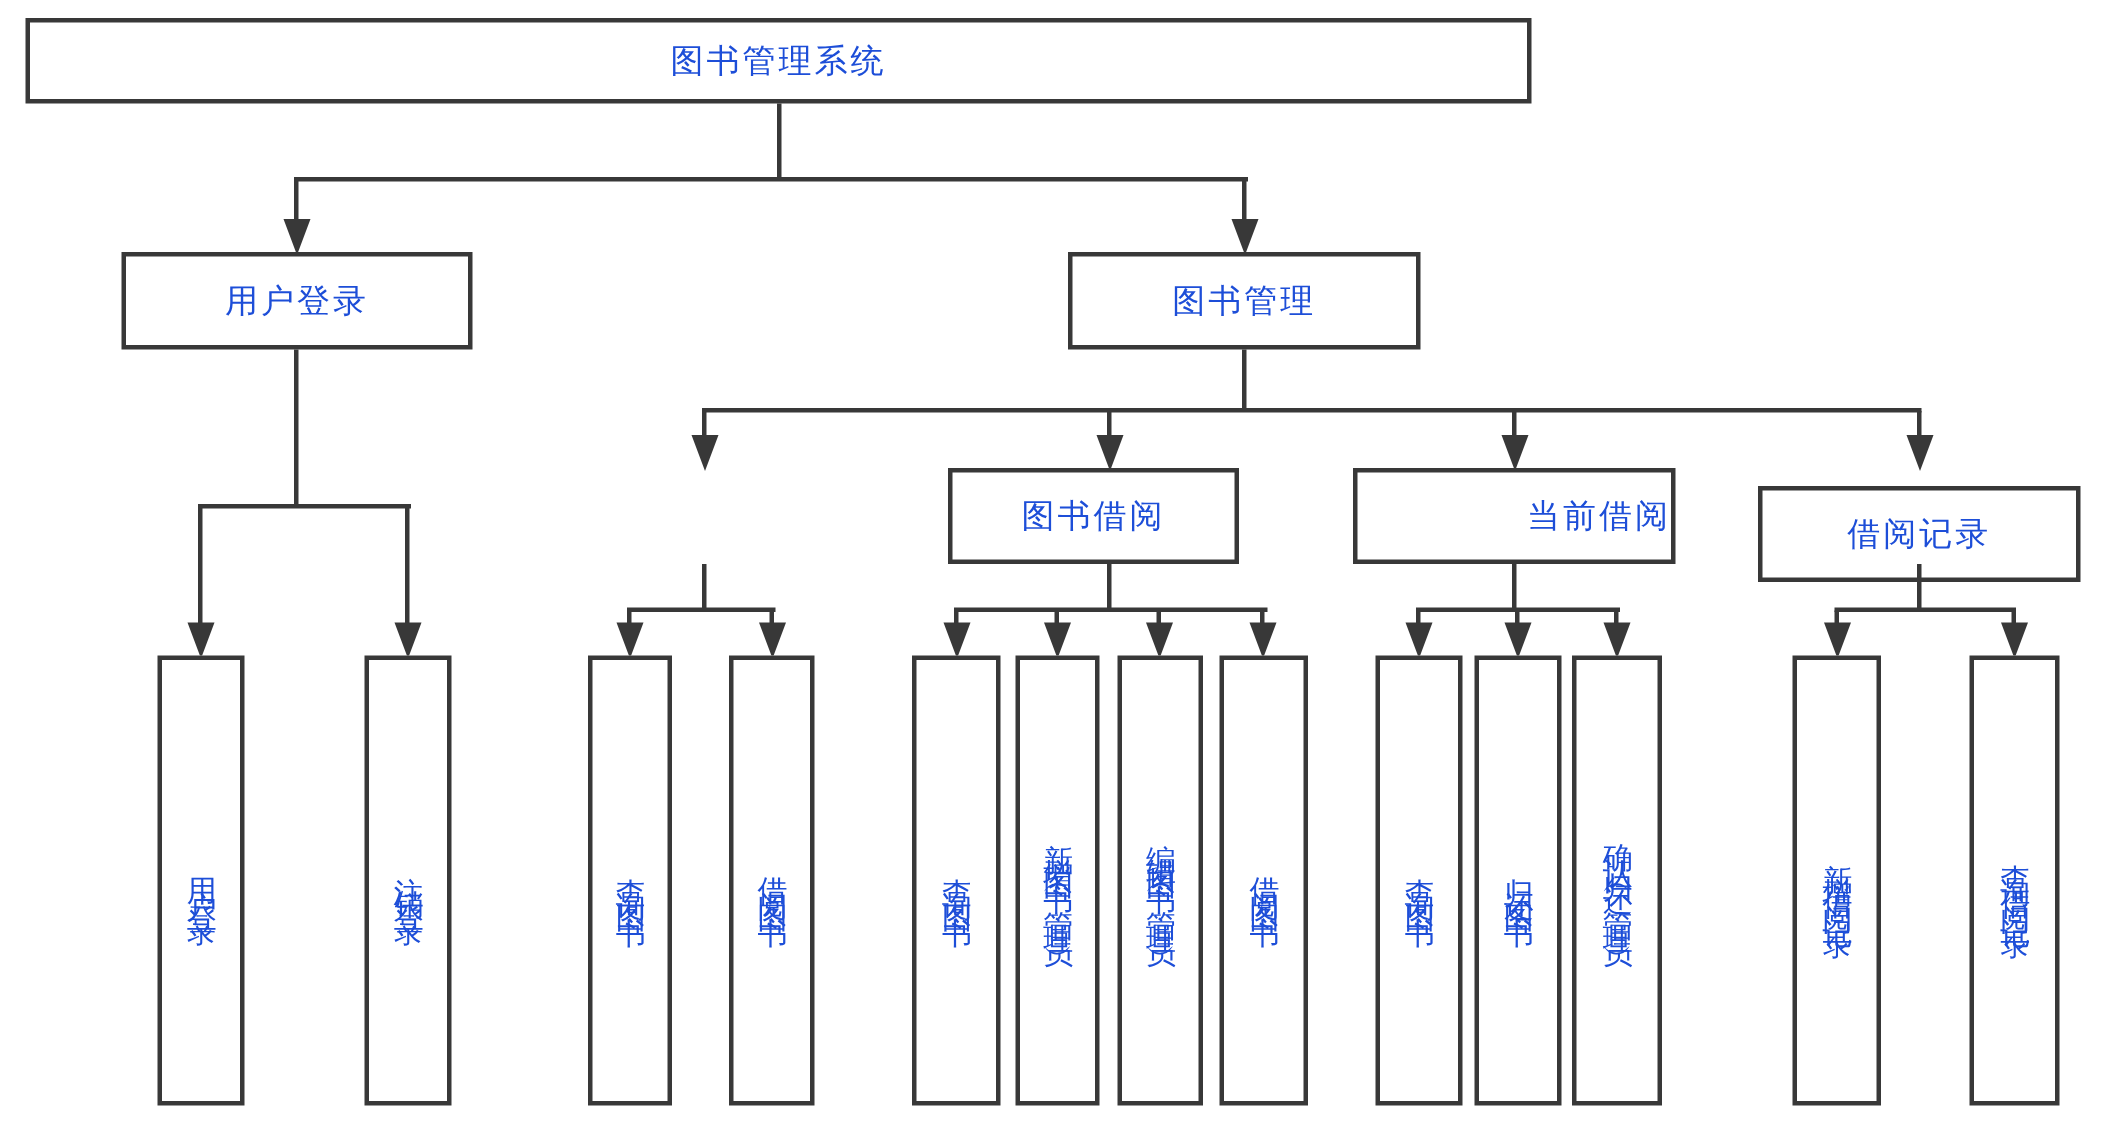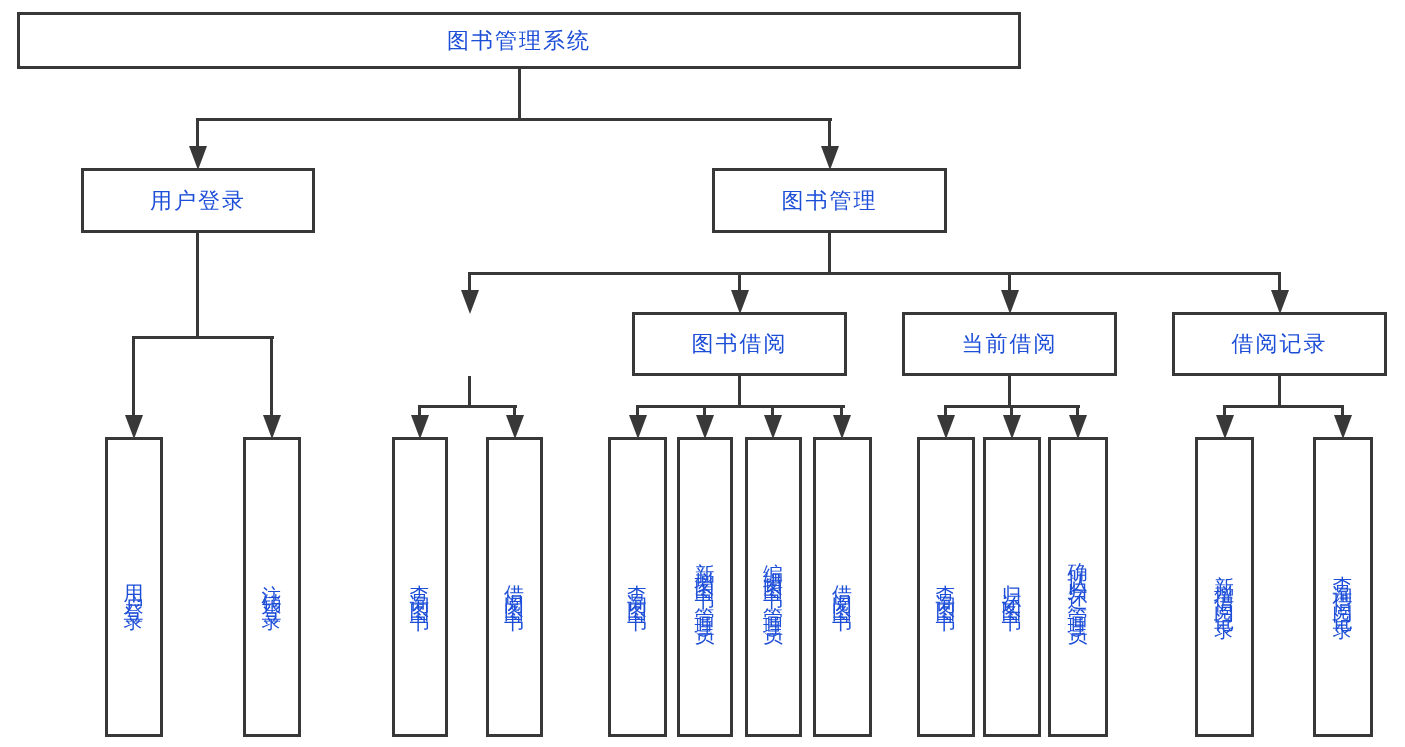--- a/index.html
+++ b/index.html
@@ -81,27 +81,27 @@
   <div class="line" style="left:468px; top:272px; width:813px; height:3px;"></div>
   <div class="line" style="left:468px; top:274px; width:3px; height:20px;"></div>
   <div class="line" style="left:738px; top:274px; width:3px; height:20px;"></div>
   <div class="line" style="left:1008px; top:274px; width:3px; height:20px;"></div>
   <div class="line" style="left:1278px; top:274px; width:3px; height:20px;"></div>
   <div class="arrow" style="left:461px; top:290px;"></div>
   <div class="arrow" style="left:731px; top:290px;"></div>
   <div class="arrow" style="left:1001px; top:290px;"></div>
   <div class="arrow" style="left:1271px; top:290px;"></div>
 
-  <div class="box" style="left:632px; top:312px; width:215px; height:64px;">
+  <div class="box" style="left:632px; top:312px; width:194px; height:64px;">
     <span class="hlabel">图书借阅</span>
   </div>
-  <div class="box" style="left:902px; top:312px; width:215px; height:64px;">
+  <div class="box" style="left:902px; top:312px; width:215px; height:64px;justify-content:flex-end;">
     <span class="hlabel">当前借阅</span>
   </div>
-  <div class="box" style="left:1172px; top:312px; width:215px; height:64px;">
+  <div class="box" style="left:1172px; top:324px; width:215px; height:64px;">
     <span class="hlabel">借阅记录</span>
   </div>
 
   <div class="line" style="left:468px; top:376px; width:3px; height:31px;"></div>
   <div class="line" style="left:418px; top:405px; width:99px; height:3px;"></div>
   <div class="line" style="left:418px; top:407px; width:3px; height:11px;"></div>
   <div class="line" style="left:513px; top:407px; width:3px; height:11px;"></div>
   <div class="arrow" style="left:411px; top:415px;"></div>
   <div class="arrow" style="left:506px; top:415px;"></div>
 

